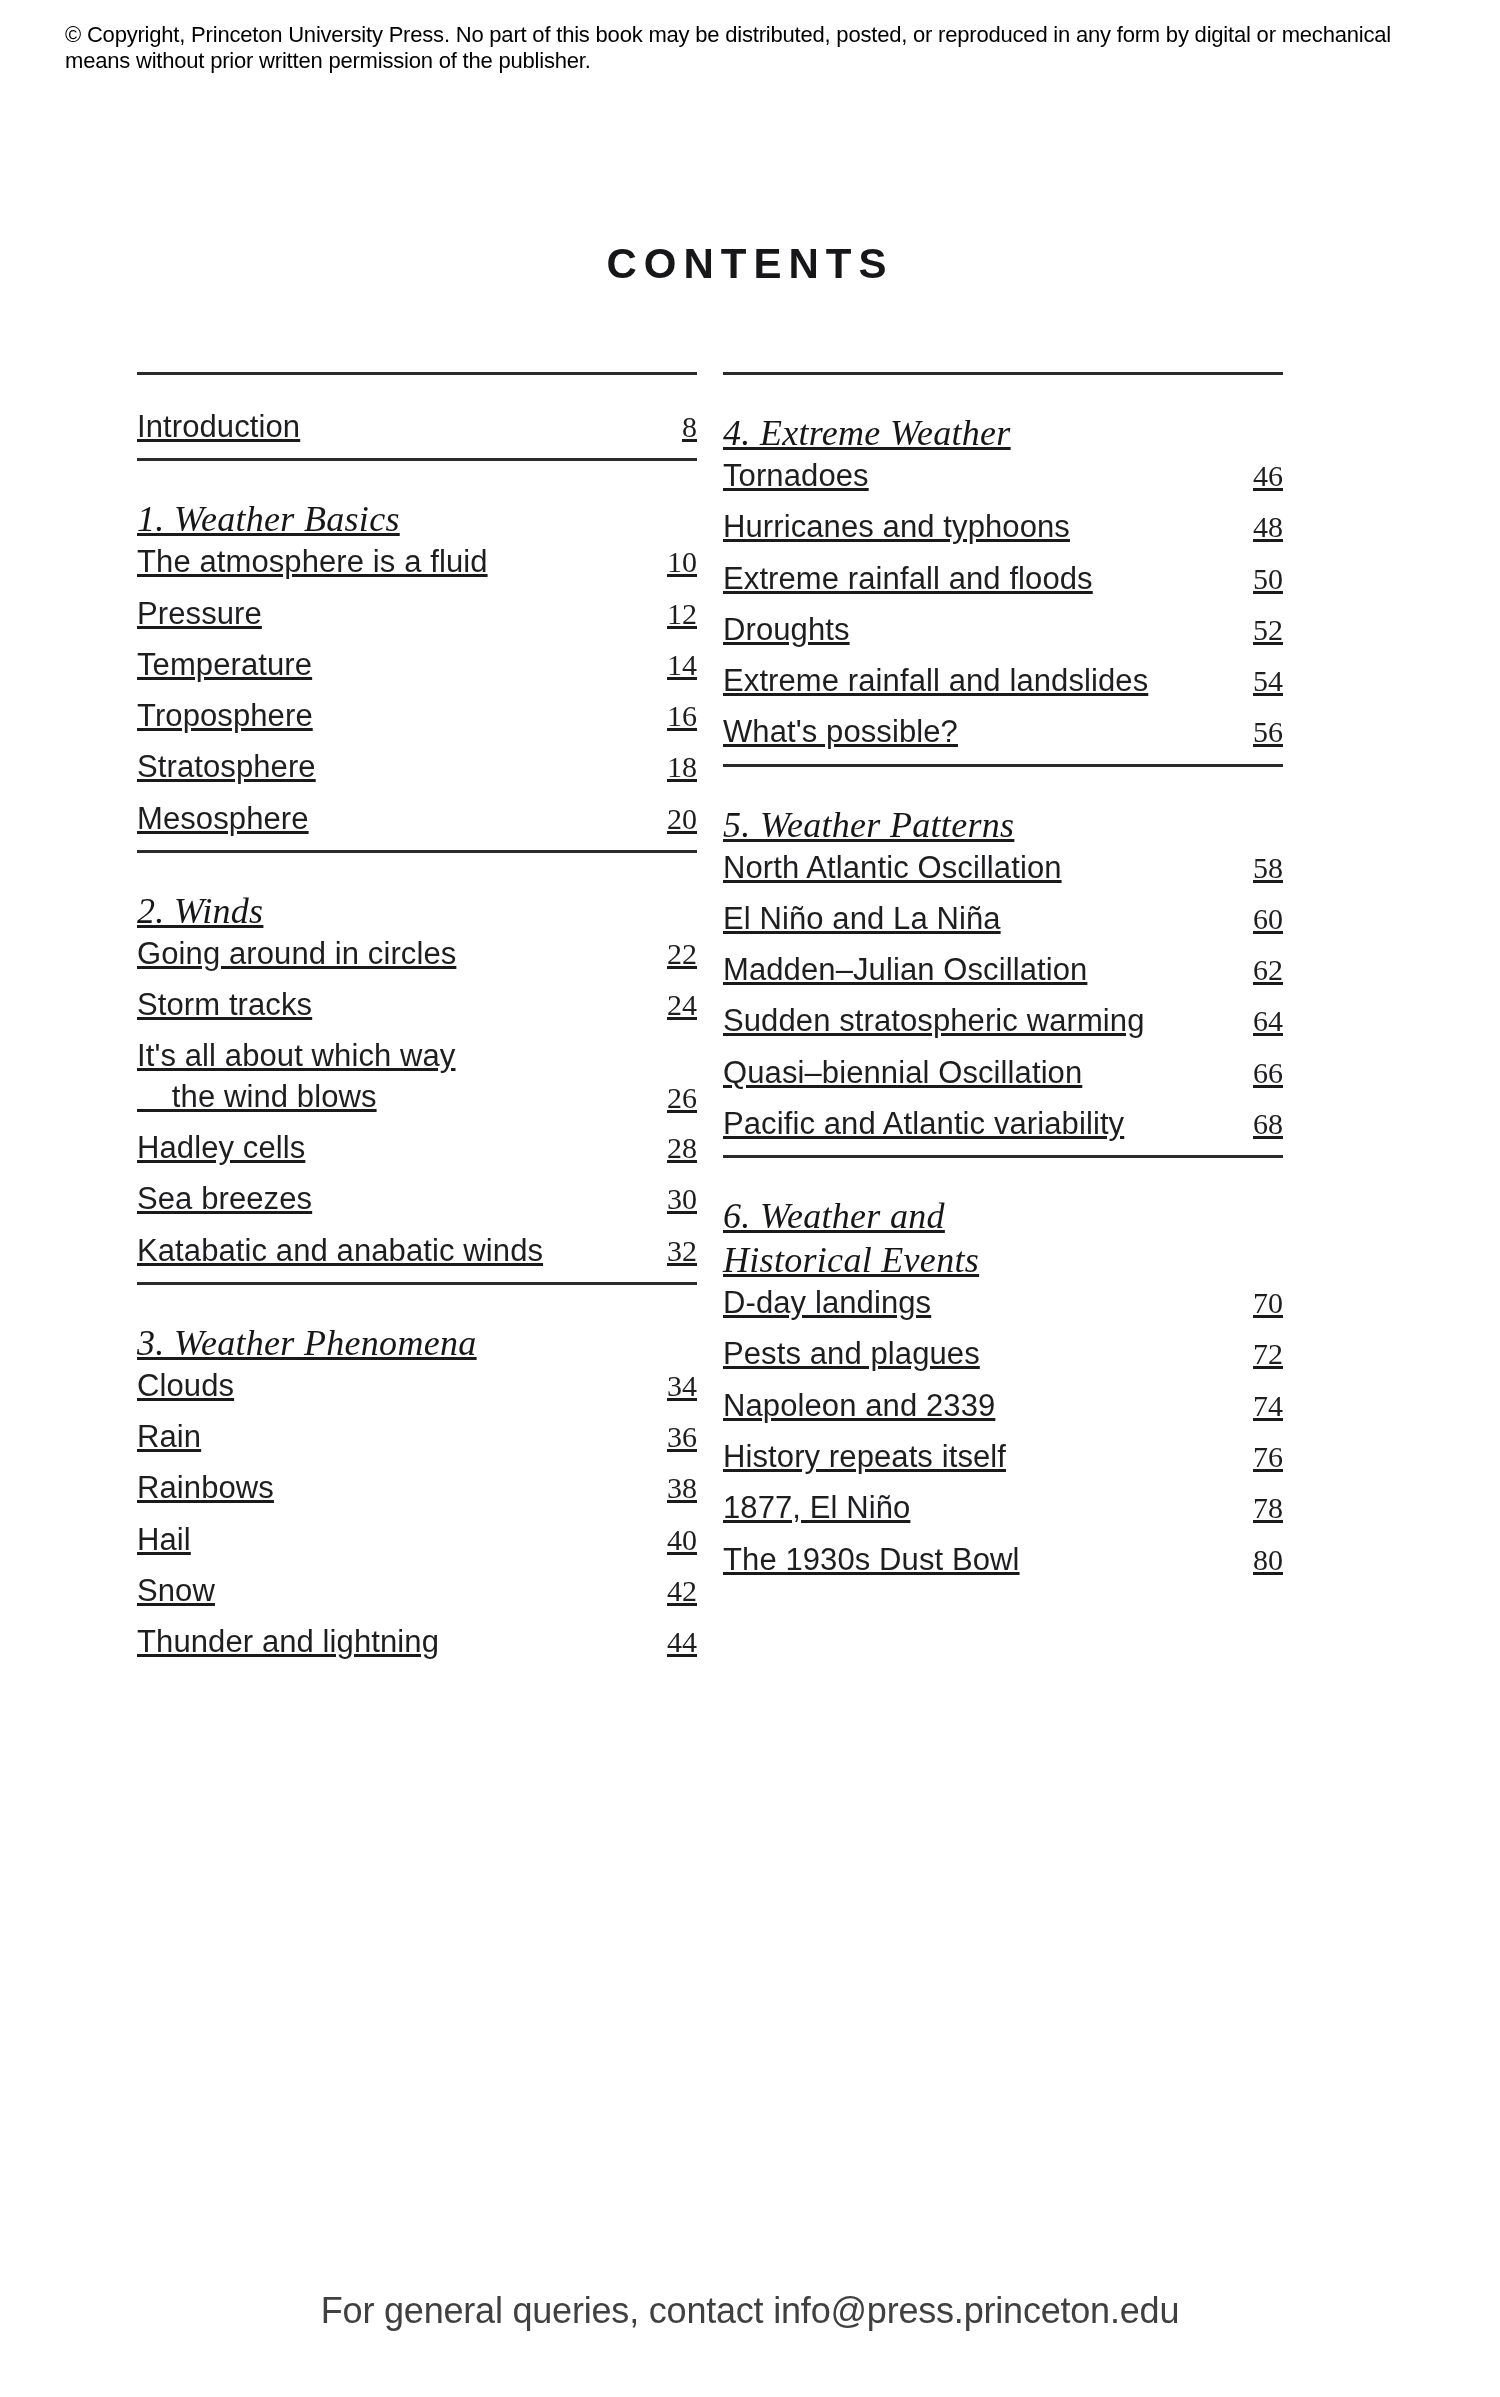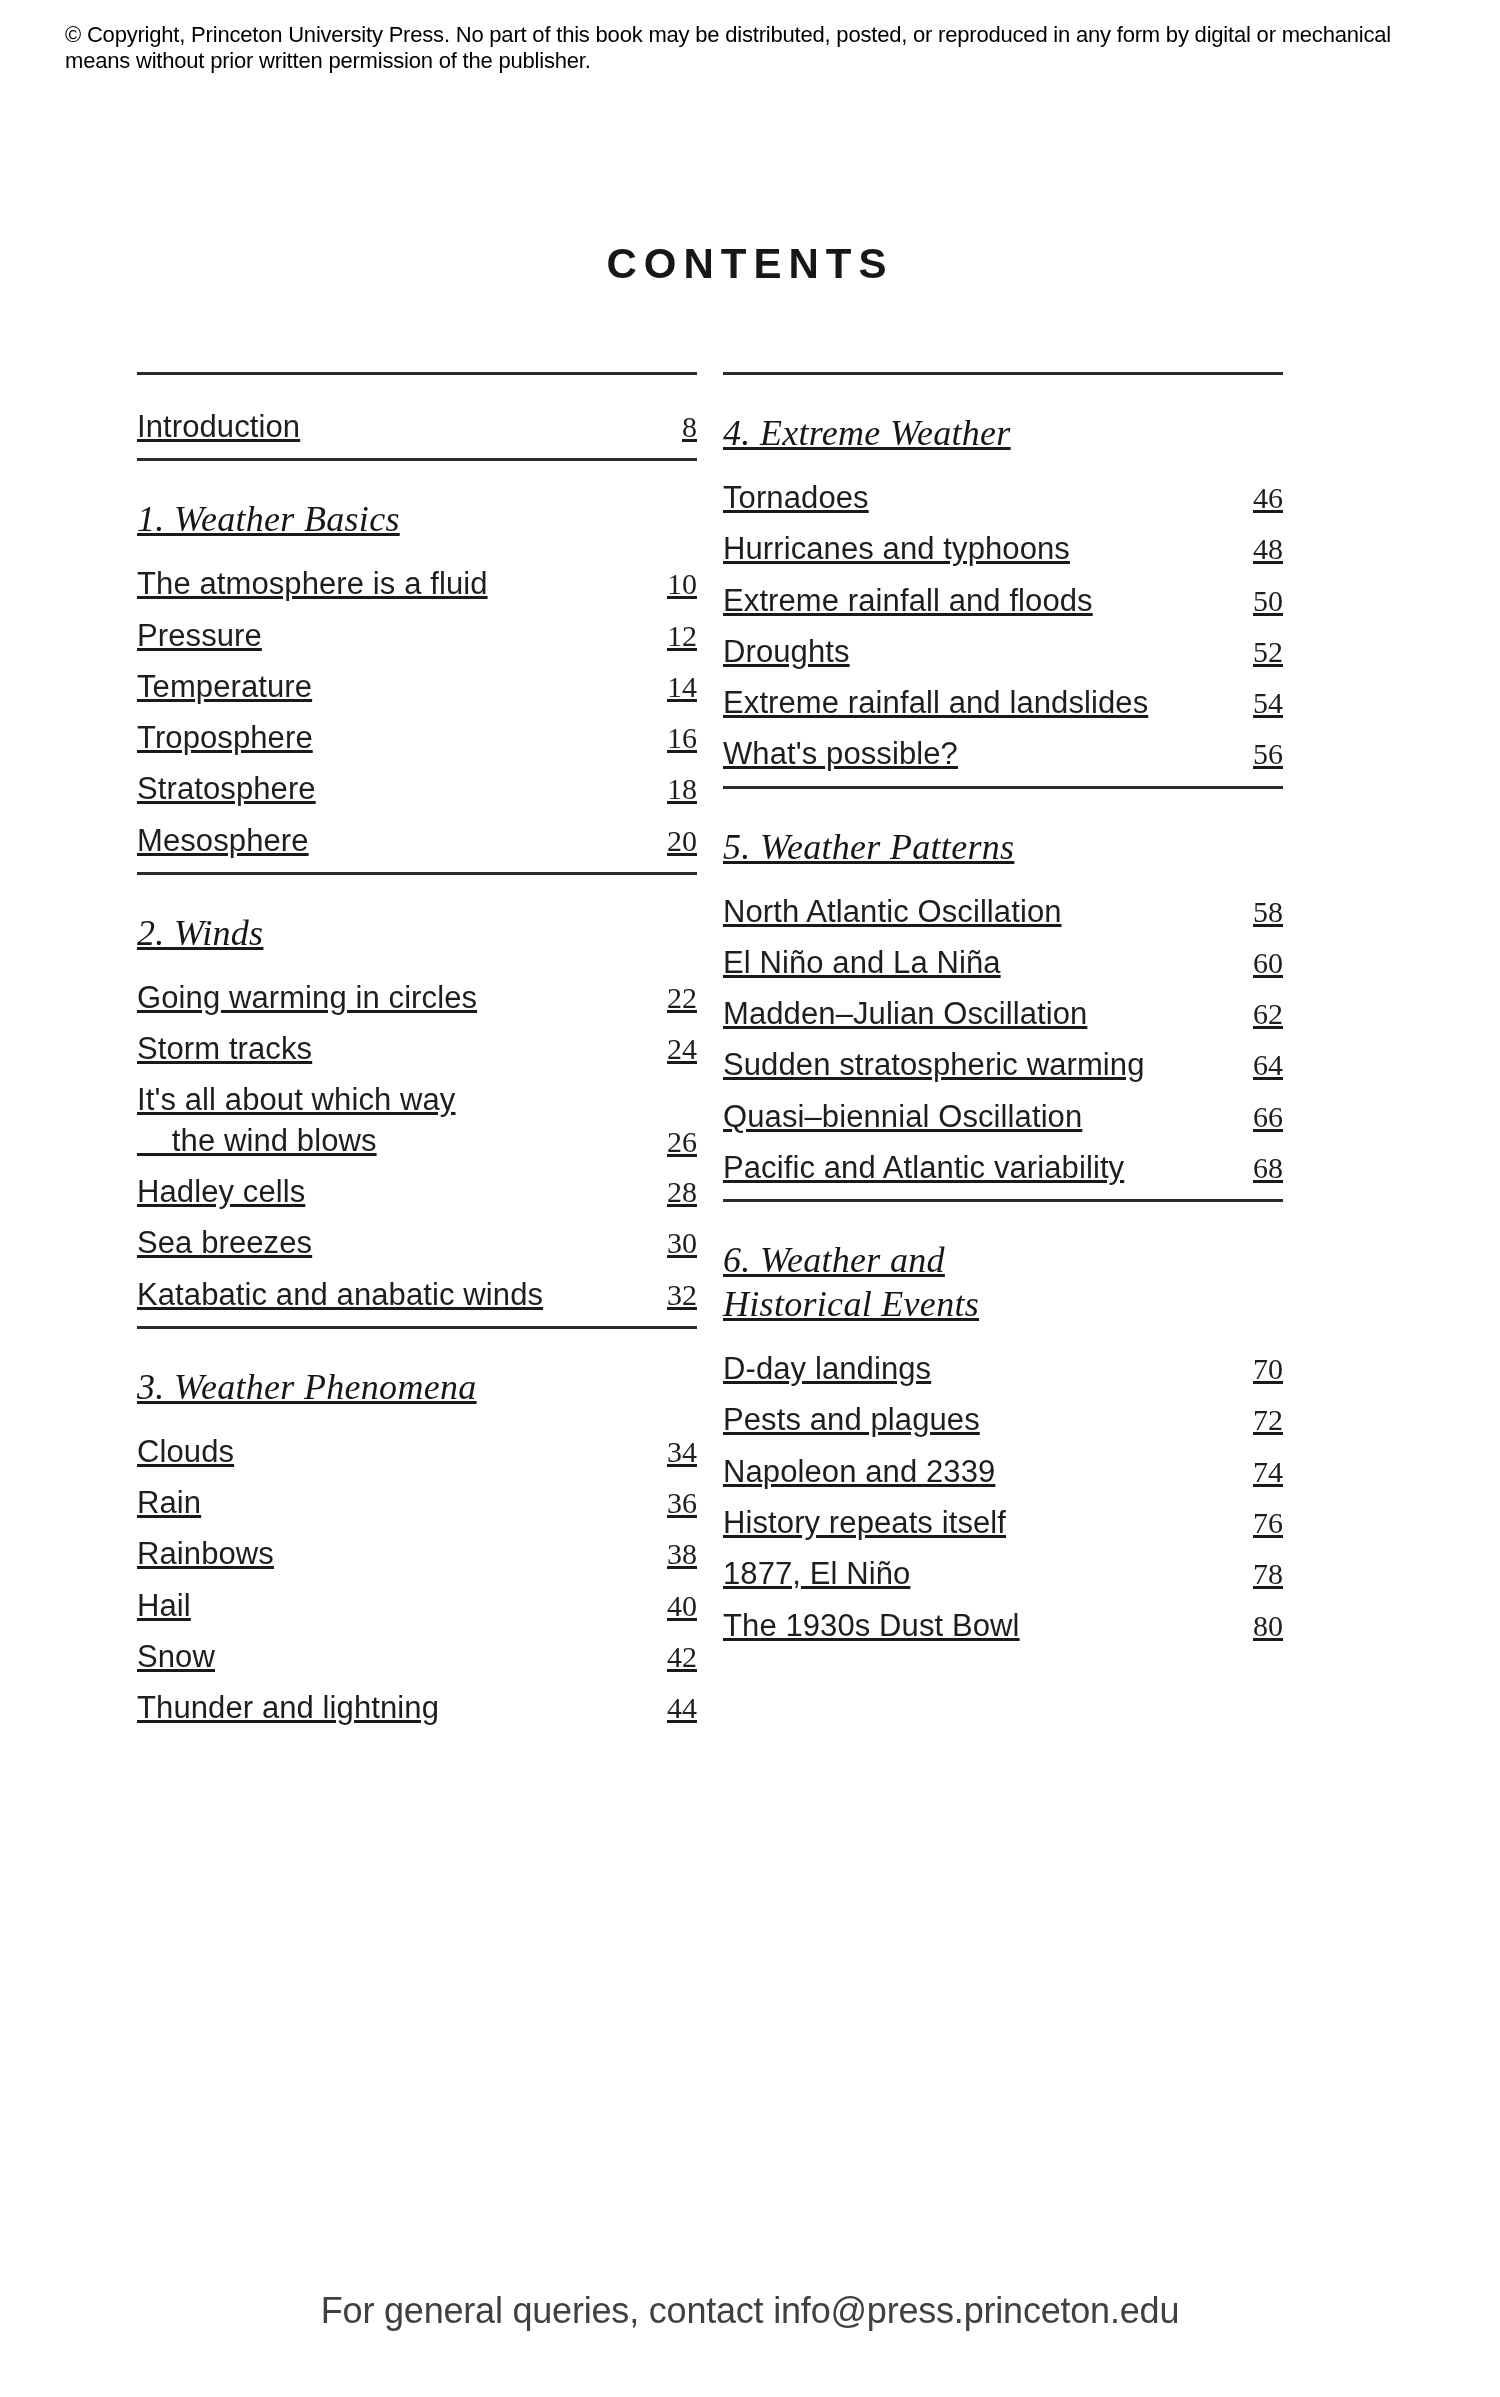--- a/index.html
+++ b/index.html
@@ -76,21 +76,20 @@
     font-family: "Liberation Serif", serif;
     font-style: italic;
     font-size: 36px;
     line-height: 1.22;
     color: #17171a;
     margin: 37px 0 0 0;
     letter-spacing: 0.3px;
   }
 
   .entries {
-    margin-top: 22px;
   }
 
   .entry {
     display: flex;
     align-items: baseline;
     justify-content: space-between;
     margin-bottom: 11px;
   }
   .entry-title {
     font-family: "Liberation Sans", sans-serif;
@@ -174,21 +173,21 @@
             <span class="entry-title">Mesosphere</span>
             <span class="entry-page">20</span>
           </div>
         </div>
       </div>
       <div class="group rule-spacer-before">
         <div class="rule"></div>
         <div class="section-heading" style="white-space: pre-line;">2. Winds</div>
         <div class="entries">
           <div class="entry">
-            <span class="entry-title">Going warming in circles</span>
+            <span class="entry-title">Going around in circles</span>
             <span class="entry-page">22</span>
           </div>
           <div class="entry">
             <span class="entry-title">Storm tracks</span>
             <span class="entry-page">24</span>
           </div>
           <div class="entry wrapped">
             <span class="entry-title">It's all about which way
 &nbsp;&nbsp;&nbsp;&nbsp;the wind blows</span>
             <span class="entry-page">26</span>

